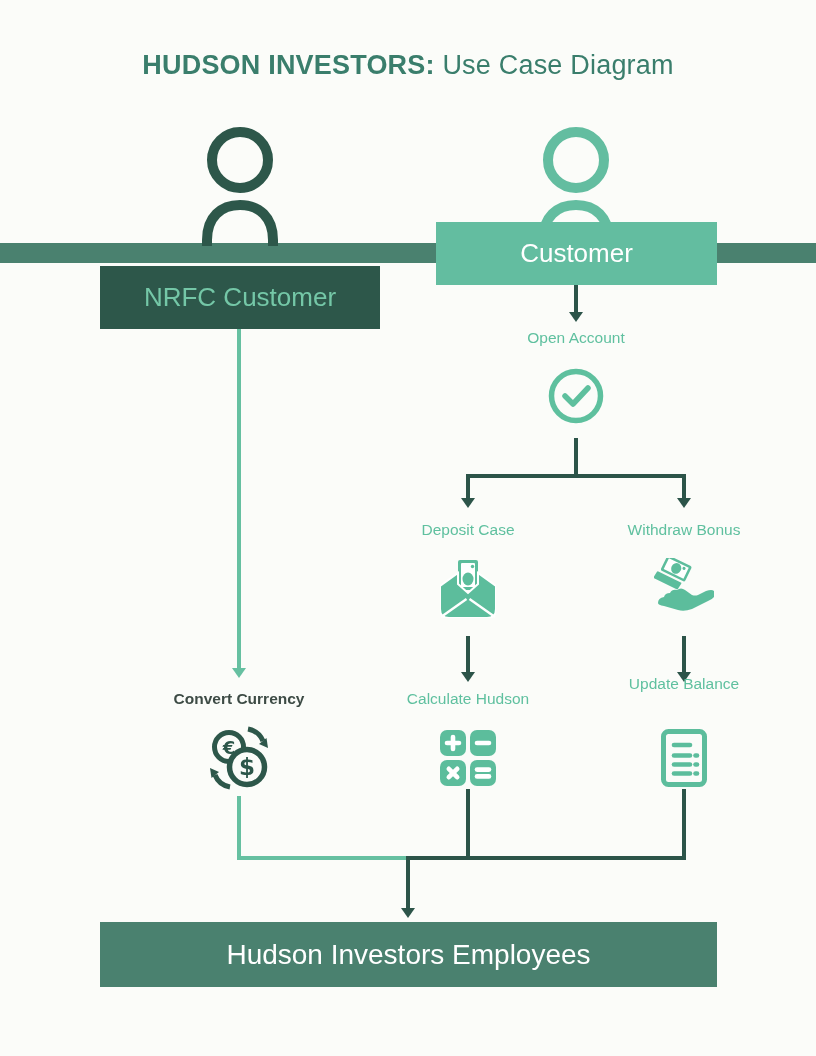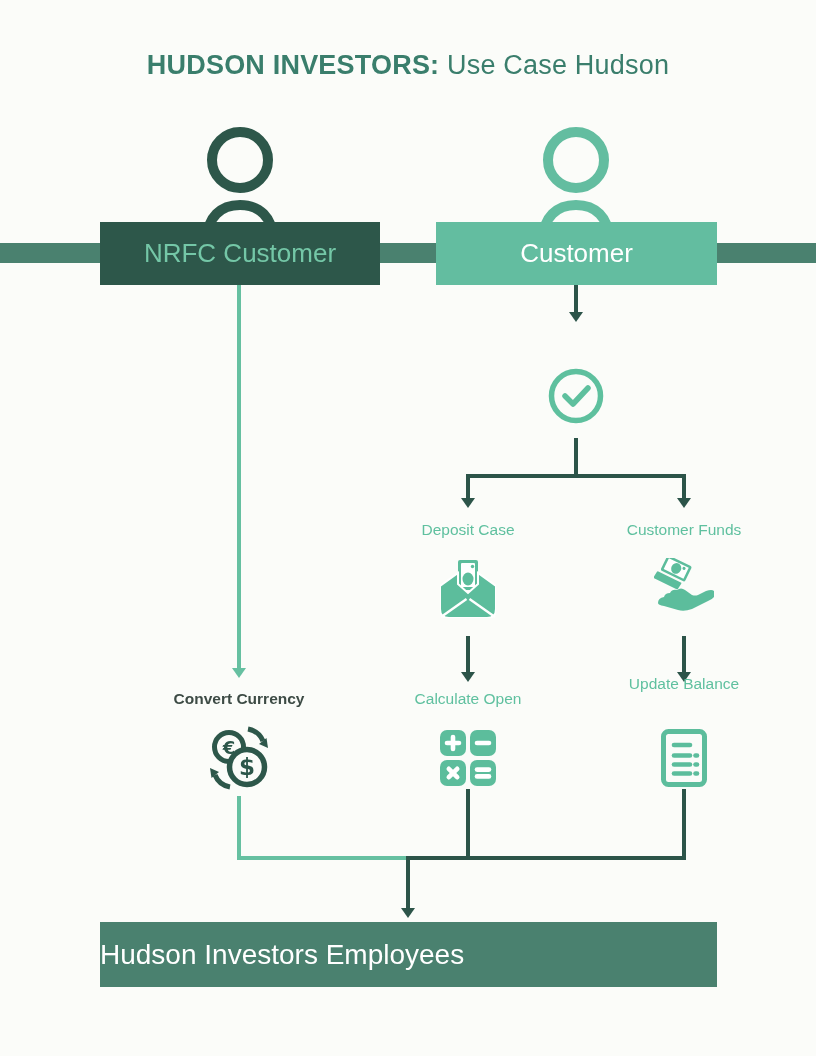--- a/index.html
+++ b/index.html
@@ -16,47 +16,47 @@
   .canvas{
     position:relative;width:816px;height:1056px;margin:0 auto;
     background:var(--bg);overflow:hidden;
     font-family:"Liberation Sans", sans-serif;
   }
   .title{position:absolute;top:50px;left:0;width:100%;text-align:center;
     font-size:27px;color:#3a7e6c;letter-spacing:.2px;}
   .title .b{font-weight:700;}
   .band{position:absolute;left:0;top:243px;width:816px;height:20px;background:var(--mid);z-index:1;}
   .actor-box{position:absolute;top:222px;height:63px;z-index:3;text-align:center;line-height:63px;font-size:26px;}
-  .actor-box.nrfc{left:100px;width:280px;background:var(--dark);color:#74c7a7;}
+  .actor-box.nrfc{left:100px;width:280px;background:var(--dark);color:#74c7a7;margin-top:44px;}
   .actor-box.customer{left:436px;width:281px;background:var(--light);color:#ffffff;}
   .person{position:absolute;top:120px;width:76px;height:126px;z-index:2;}
   .person.p1{left:202px;}
   .person.p2{left:538px;}
   .vline,.hline{position:absolute;z-index:2;}
   .vline{width:4px;}
   .hline{height:4px;}
   .dark{background:var(--line-dark);}
   .lightline{background:var(--line-light);}
   .arrow-down{position:absolute;width:0;height:0;z-index:2;
     border-left:7px solid transparent;border-right:7px solid transparent;
     border-top:10px solid var(--line-dark);}
   .arrow-down.lightline{background:none;border-top-color:var(--line-light);}
   .uc-label{position:absolute;width:210px;text-align:center;font-size:15.5px;color:var(--label);z-index:2;}
   .uc-label.darktext{color:var(--dark-label);font-weight:bold;}
   .icon{position:absolute;z-index:2;}
   .bottom-box{position:absolute;left:100px;top:922px;width:617px;height:65px;background:var(--mid);
-    z-index:3;line-height:65px;font-size:28px;color:#ffffff;}
+    z-index:3;text-align:center;line-height:65px;font-size:28px;color:#ffffff;}
 </style>
 </head>
 <body>
 
 <div class="canvas">
 
   <div class="title">
-    <span class="b">HUDSON INVESTORS:</span><span> Use Case Hudson</span>
+    <span class="b">HUDSON INVESTORS:</span><span> Use Case Diagram</span>
   </div>
 
   <div class="band"></div>
 
   <svg class="person p1" viewBox="0 0 76 126">
     <circle cx="38" cy="40" r="28" fill="none" stroke="#2d574a" stroke-width="10"></circle>
     <path d="M5 126 L5 120 C5 97 19 85 38 85 C57 85 71 97 71 120 L71 126" fill="none" stroke="#2d574a" stroke-width="10"></path>
   </svg>
   <svg class="person p2" viewBox="0 0 76 126">
     <circle cx="38" cy="40" r="28" fill="none" stroke="#63bda0" stroke-width="10"></circle>
@@ -65,34 +65,35 @@
 
   <div class="actor-box nrfc">NRFC Customer</div>
   <div class="actor-box customer">Customer</div>
 
   <div class="vline lightline" style="left:237px;top:285px;height:383px;"></div>
   <div class="arrow-down lightline" style="left:232px;top:668px;"></div>
 
   <div class="vline dark" style="left:574px;top:285px;height:27px;"></div>
   <div class="arrow-down" style="left:569px;top:312px;"></div>
 
+  <div class="uc-label" style="left:471px;top:329px;">Open Account</div>
   <svg class="icon" style="left:546px;top:366px;" width="60" height="60" viewBox="0 0 60 60">
     <circle cx="30" cy="30" r="24.5" fill="none" stroke="#5ec09e" stroke-width="5.5"></circle>
     <path d="M19 30 L27 38 L42 22" fill="none" stroke="#5ec09e" stroke-width="5.5" stroke-linecap="round" stroke-linejoin="round"></path>
   </svg>
 
   <div class="vline dark" style="left:574px;top:438px;height:39px;"></div>
   <div class="hline dark" style="left:466px;top:474px;width:220px;"></div>
   <div class="vline dark" style="left:466px;top:474px;height:24px;"></div>
   <div class="arrow-down" style="left:461px;top:498px;"></div>
   <div class="vline dark" style="left:682px;top:474px;height:24px;"></div>
   <div class="arrow-down" style="left:677px;top:498px;"></div>
 
   <div class="uc-label" style="left:363px;top:521px;">Deposit Case</div>
-  <div class="uc-label" style="left:579px;top:521px;">Customer Funds</div>
+  <div class="uc-label" style="left:579px;top:521px;">Withdraw Bonus</div>
 
   <svg class="icon" style="left:440px;top:560px;" width="56" height="58" viewBox="0 0 56 58">
     <rect x="18" y="0" width="20" height="30" rx="2" fill="#5cbd9c"></rect>
     <rect x="21" y="3" width="14" height="24" rx="1" fill="#ffffff"></rect>
     <ellipse cx="28" cy="19" rx="5.5" ry="6.5" fill="#5cbd9c"></ellipse>
     <circle cx="32.5" cy="6.5" r="1.7" fill="#5cbd9c"></circle>
     <path d="M0 26 L18 13 L18 24 L28 33 L38 24 L38 13 L56 26 L56 49 Q56 58 47 58 L9 58 Q0 58 0 49 Z" fill="#5cbd9c" stroke="#ffffff" stroke-width="2"></path>
     <path d="M1 57 L26.5 39" stroke="#ffffff" stroke-width="2.4"></path>
     <path d="M55 57 L29.5 39" stroke="#ffffff" stroke-width="2.4"></path>
   </svg>
@@ -107,21 +108,21 @@
     </g>
     <path d="M4 45 q0 -5 6 -6 q1 -4 6 -4 q2 -4 7 -3 q4 -3 8 0 l7 5 q3 1 6 0 l8 -4 q9 -3 9 3 q0 4 -7 7 l-16 8 q-8 3 -14 1 l-14 -4 q-6 -1 -6 -3 z" fill="#5cbd9c"></path>
   </svg>
 
   <div class="vline dark" style="left:466px;top:636px;height:36px;"></div>
   <div class="arrow-down" style="left:461px;top:672px;"></div>
   <div class="vline dark" style="left:682px;top:636px;height:36px;"></div>
   <div class="arrow-down" style="left:677px;top:672px;"></div>
 
   <div class="uc-label darktext" style="left:134px;top:690px;">Convert Currency</div>
-  <div class="uc-label" style="left:363px;top:690px;">Calculate Open</div>
+  <div class="uc-label" style="left:363px;top:690px;">Calculate Hudson</div>
   <div class="uc-label" style="left:579px;top:675px;">Update Balance</div>
 
   <svg class="icon" style="left:203px;top:722px;" width="72" height="72" viewBox="0 0 72 72">
     <circle cx="26" cy="25" r="14.5" fill="#fbfcf9" stroke="#2d574a" stroke-width="5"></circle>
     <text x="26" y="31.5" font-size="18" font-weight="bold" fill="#2d574a" text-anchor="middle" font-family="DejaVu Sans, sans-serif">€</text>
     <path d="M45 7 q11 2 15 12" fill="none" stroke="#2d574a" stroke-width="5"></path>
     <path d="M63.5 16 l1.5 10 -9 -4 z" fill="#2d574a"></path>
     <path d="M27 65 q-11 -2 -15 -12" fill="none" stroke="#2d574a" stroke-width="5"></path>
     <path d="M8.5 56 l-1.5 -10 9 4 z" fill="#2d574a"></path>
     <circle cx="44" cy="45" r="17.5" fill="#fbfcf9" stroke="#2d574a" stroke-width="5.5"></circle>

